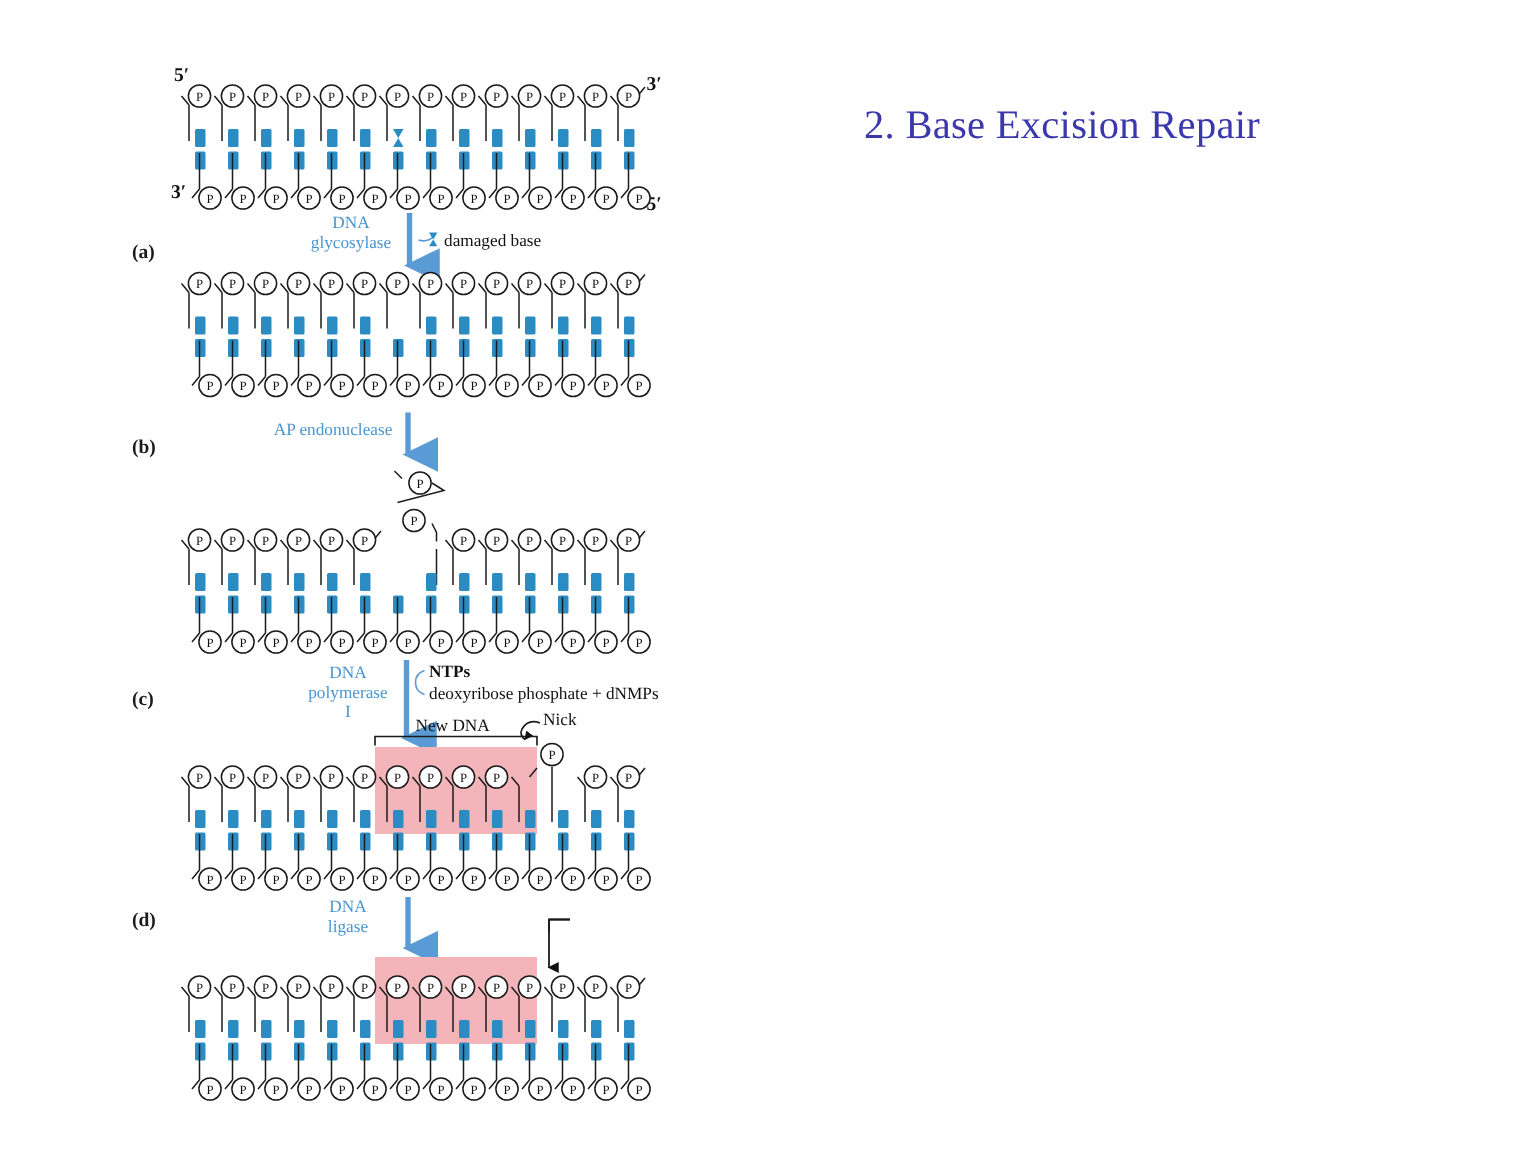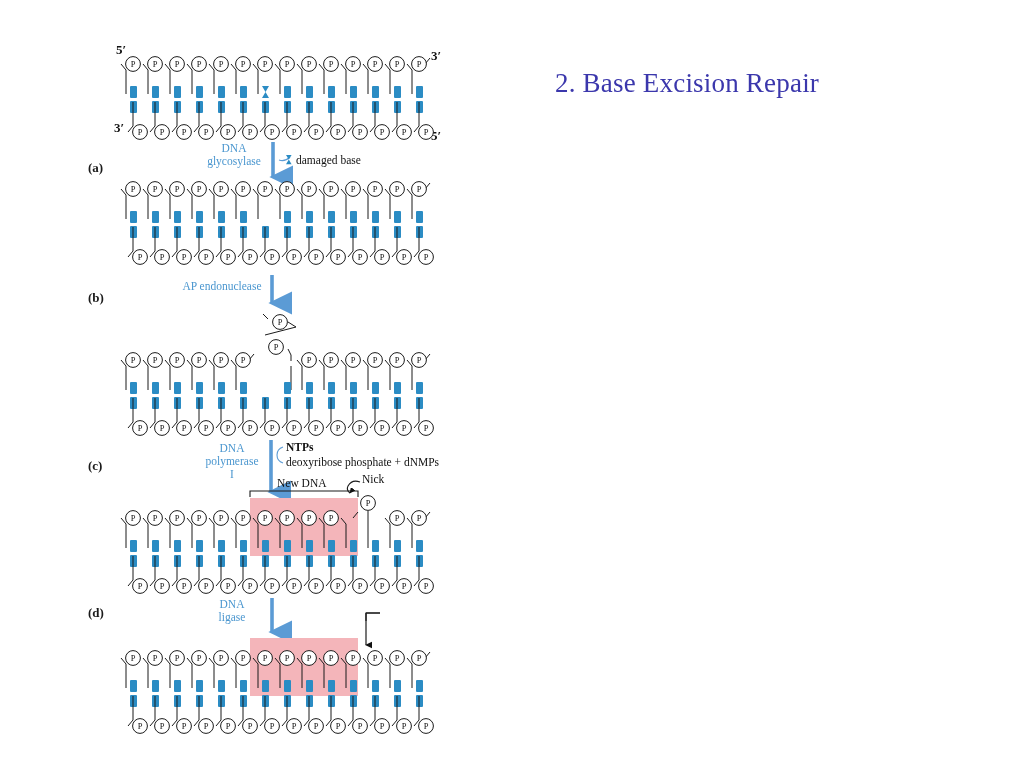--- a/index.html
+++ b/index.html
@@ -15,21 +15,21 @@
     overflow: hidden;
   }
   #slide {
     position: absolute;
     left: 0; top: 0;
     width: 1024px;
     height: 768px;
   }
   #title {
     position: absolute;
-    left: 555px;
+    left: 576px;
     top: 68px;
     font-family: "Liberation Serif", serif;
     font-size: 27px;
     color: #3b37ac;
     white-space: nowrap;
     letter-spacing: 0.2px;
   }
   #figure {
     position: absolute;
     left: 0px;

